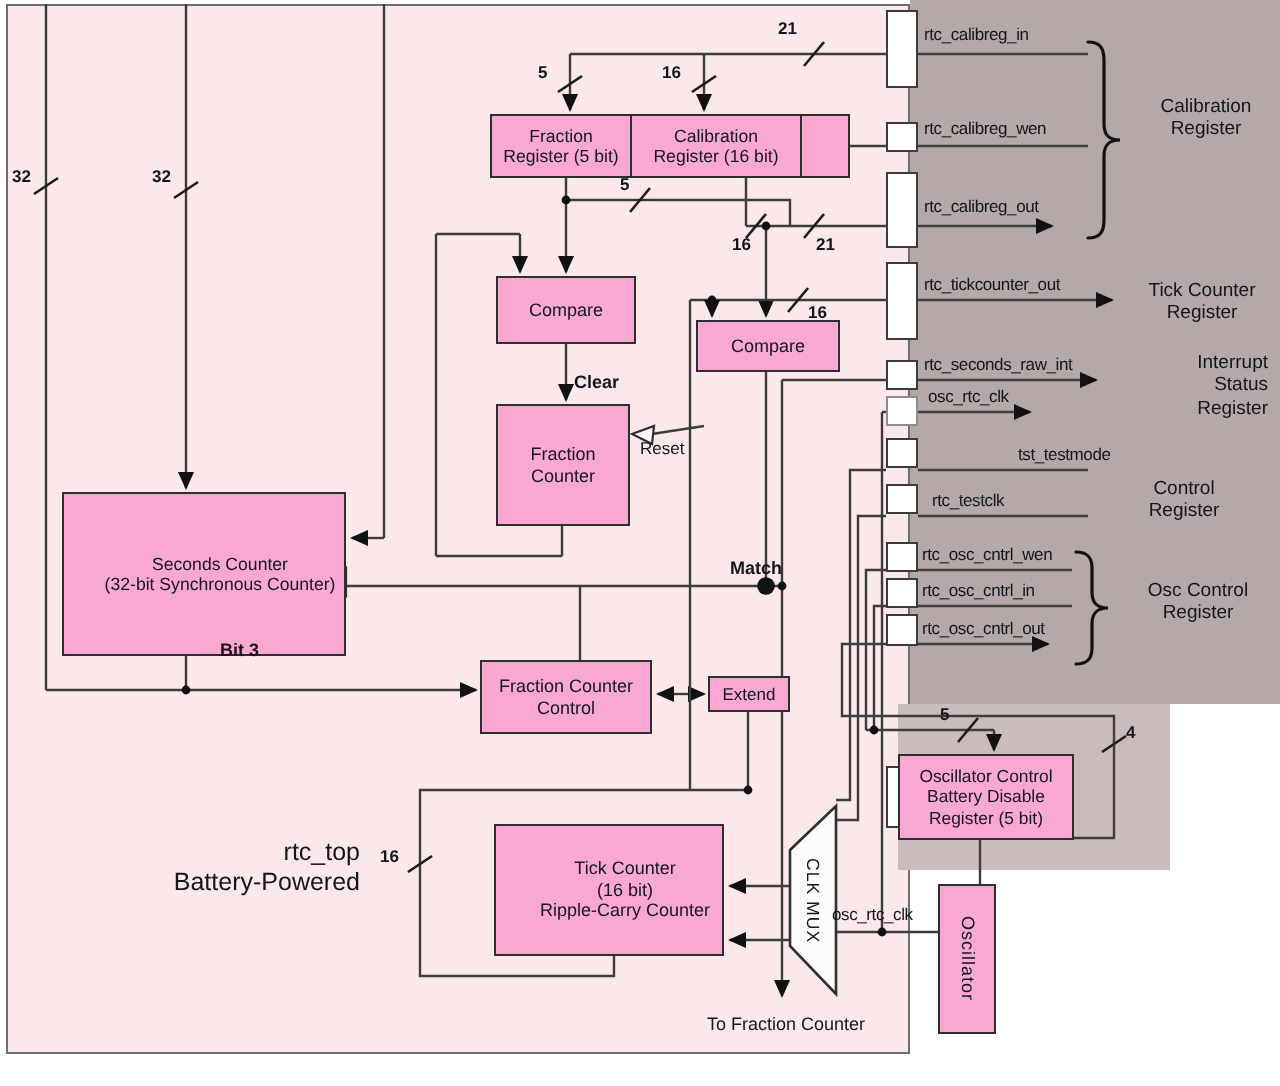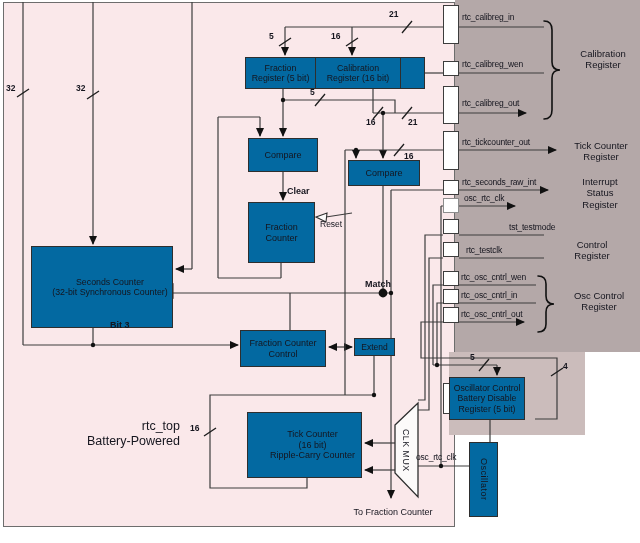--- a/index.html
+++ b/index.html
@@ -1,19 +1,19 @@
 <!DOCTYPE html>
 <html><head>
 <meta charset="utf-8">
 <style>
   html,body{margin:0;padding:0;background:#ffffff;}
   #stage{position:relative;width:640px;height:543px;overflow:hidden;
          font-family:"Liberation Sans",sans-serif;color:#15151e;background:#ffffff;}
   .region{position:absolute;}
-  .box{position:absolute;background:#0369a1;border:1px solid #2e2e2e;
+  .box{position:absolute;background:#f9a8d4;border:1px solid #2e2e2e;
        display:flex;align-items:center;justify-content:center;text-align:center;
        white-space:pre-line;color:#15151e;font-size:9px;line-height:1.18;z-index:4;box-sizing:border-box;}
   .thick{border-width:1.4px;padding-left:16px;}
   .pad{position:absolute;background:#ffffff;border:1.2px solid #3c3c3c;z-index:5;box-sizing:border-box;}
   .lbl{position:absolute;z-index:6;font-size:9px;line-height:1.2;white-space:pre-line;}
   .sig{font-size:8.5px;letter-spacing:-0.2px;}
   .bus{font-size:8.5px;font-weight:bold;}
   .grp{font-size:9.5px;text-align:center;}
   .vert{writing-mode:vertical-rl;letter-spacing:0.5px;}
   svg{position:absolute;left:0;top:0;z-index:3;}
@@ -160,21 +160,21 @@
 Counter</div>
   <div class="box thick" style="left:31px;top:246px;width:142px;height:82px;font-size:8.8px;">Seconds Counter
 (32-bit Synchronous Counter)</div>
   <div class="box" style="left:240px;top:330px;width:86px;height:37px;">Fraction Counter
 Control</div>
   <div class="box" style="left:354px;top:338px;width:41px;height:18px;font-size:8.5px;">Extend</div>
   <div class="box thick" style="left:247px;top:412px;width:115px;height:66px;">Tick Counter
 (16 bit)
 Ripple-Carry Counter</div>
   <div class="pad" style="left:443px;top:383px;width:14px;height:31px;z-index:4;"></div>
-  <div class="box" style="left:449px;top:377px;width:76px;height:43px;font-size:8.7px;">Oscillator Control
+  <div class="box" style="left:449px;top:377px;width:88px;height:43px;font-size:8.7px;">Oscillator Control
 Battery Disable
 Register (5 bit)</div>
   <div class="box" style="left:469px;top:442px;width:29px;height:75px;">
     <span class="vert">Oscillator</span>
   </div>
   <div class="lbl vert" style="left:396px;top:415px;width:20px;height:70px;display:flex;align-items:center;justify-content:center;font-size:8.8px;">CLK MUX</div>
 
   <div class="pad" style="left:443px;top:5px;width:16px;height:39px;"></div>
   <div class="pad" style="left:443px;top:61px;width:16px;height:15px;"></div>
   <div class="pad" style="left:443px;top:86px;width:16px;height:38px;"></div>
@@ -196,21 +196,21 @@
   <div class="lbl sig" style="left:465px;top:222px;padding-left:44px;">tst_testmode</div>
   <div class="lbl sig" style="left:466px;top:245px;">rtc_testclk</div>
   <div class="lbl sig" style="left:461px;top:272px;">rtc_osc_cntrl_wen</div>
   <div class="lbl sig" style="left:461px;top:290px;">rtc_osc_cntrl_in</div>
   <div class="lbl sig" style="left:461px;top:309px;">rtc_osc_cntrl_out</div>
 
   <div class="lbl grp" style="left:566px;top:48px;width:74px;">Calibration
 Register</div>
   <div class="lbl grp" style="left:562px;top:140px;width:78px;">Tick Counter
 Register</div>
-  <div class="lbl grp" style="left:566px;top:176px;width:68px;">Interrupt
+  <div class="lbl grp" style="left:566px;top:176px;width:68px;text-align:right;">Interrupt
 Status
 Register</div>
   <div class="lbl grp" style="left:550px;top:239px;width:84px;">Control
 Register</div>
   <div class="lbl grp" style="left:558px;top:290px;width:82px;">Osc Control
 Register</div>
 
   <div class="lbl bus" style="left:6px;top:83px;">32</div>
   <div class="lbl bus" style="left:76px;top:83px;">32</div>
   <div class="lbl bus" style="left:269px;top:31px;">5</div>

